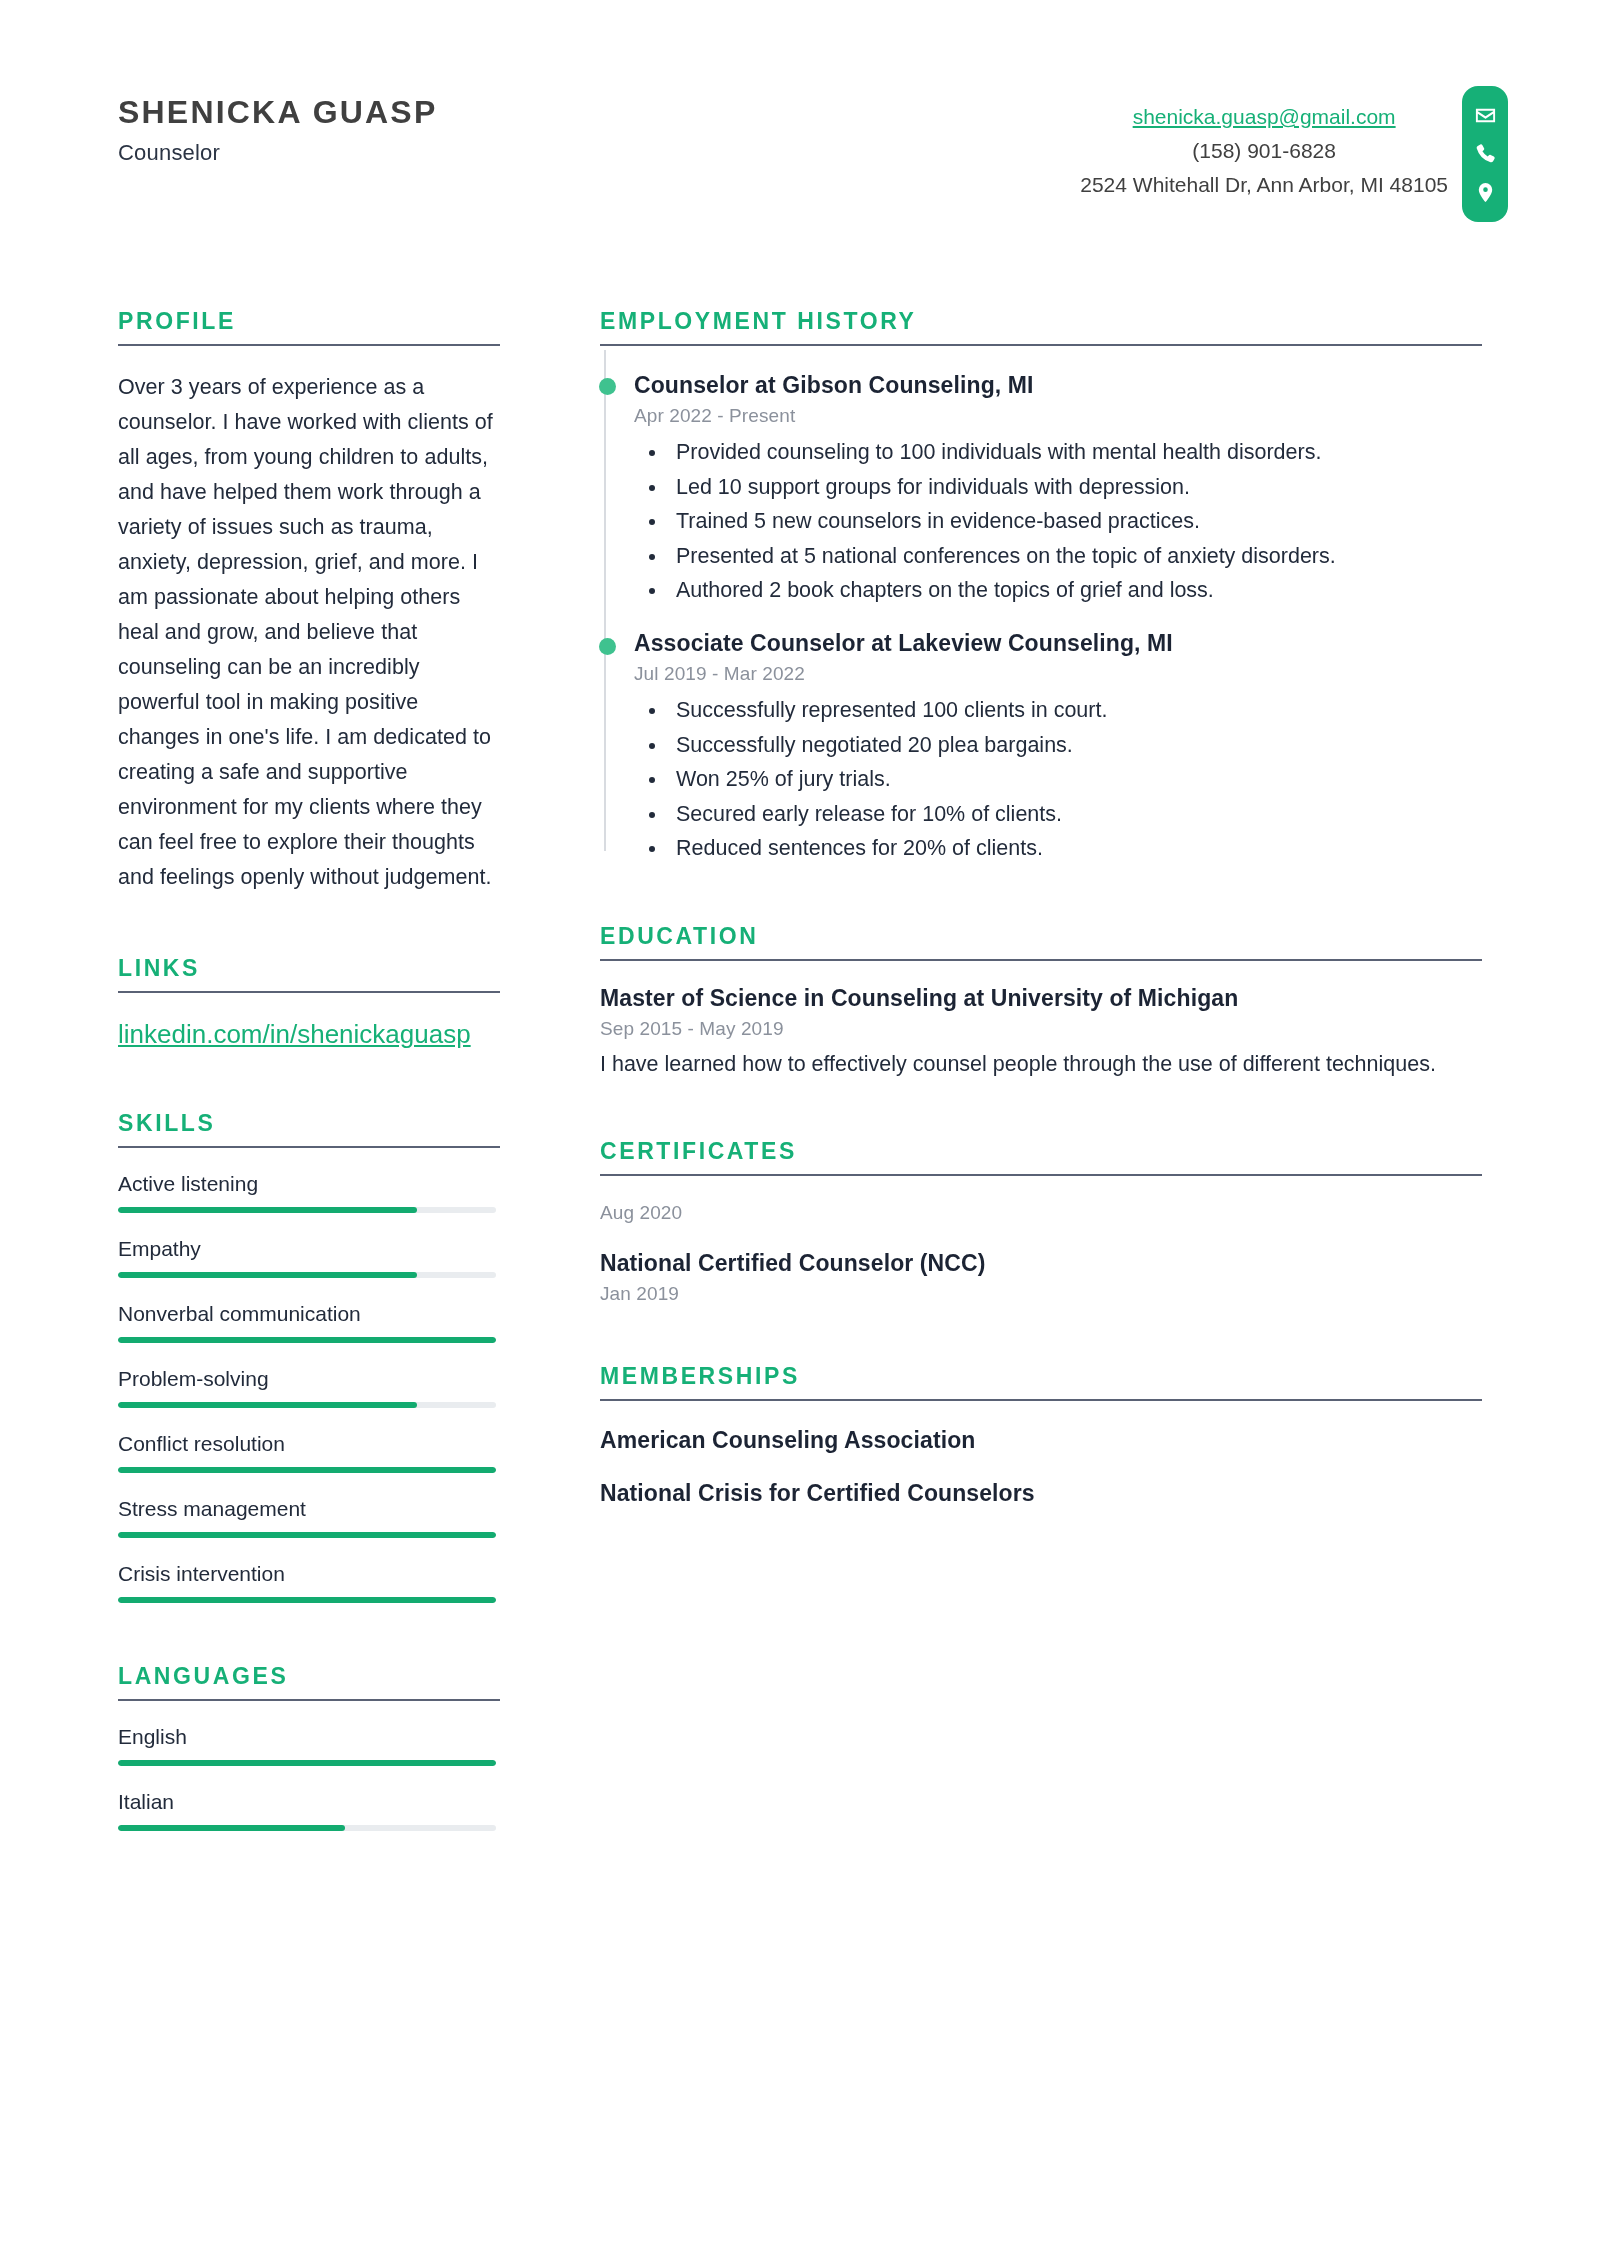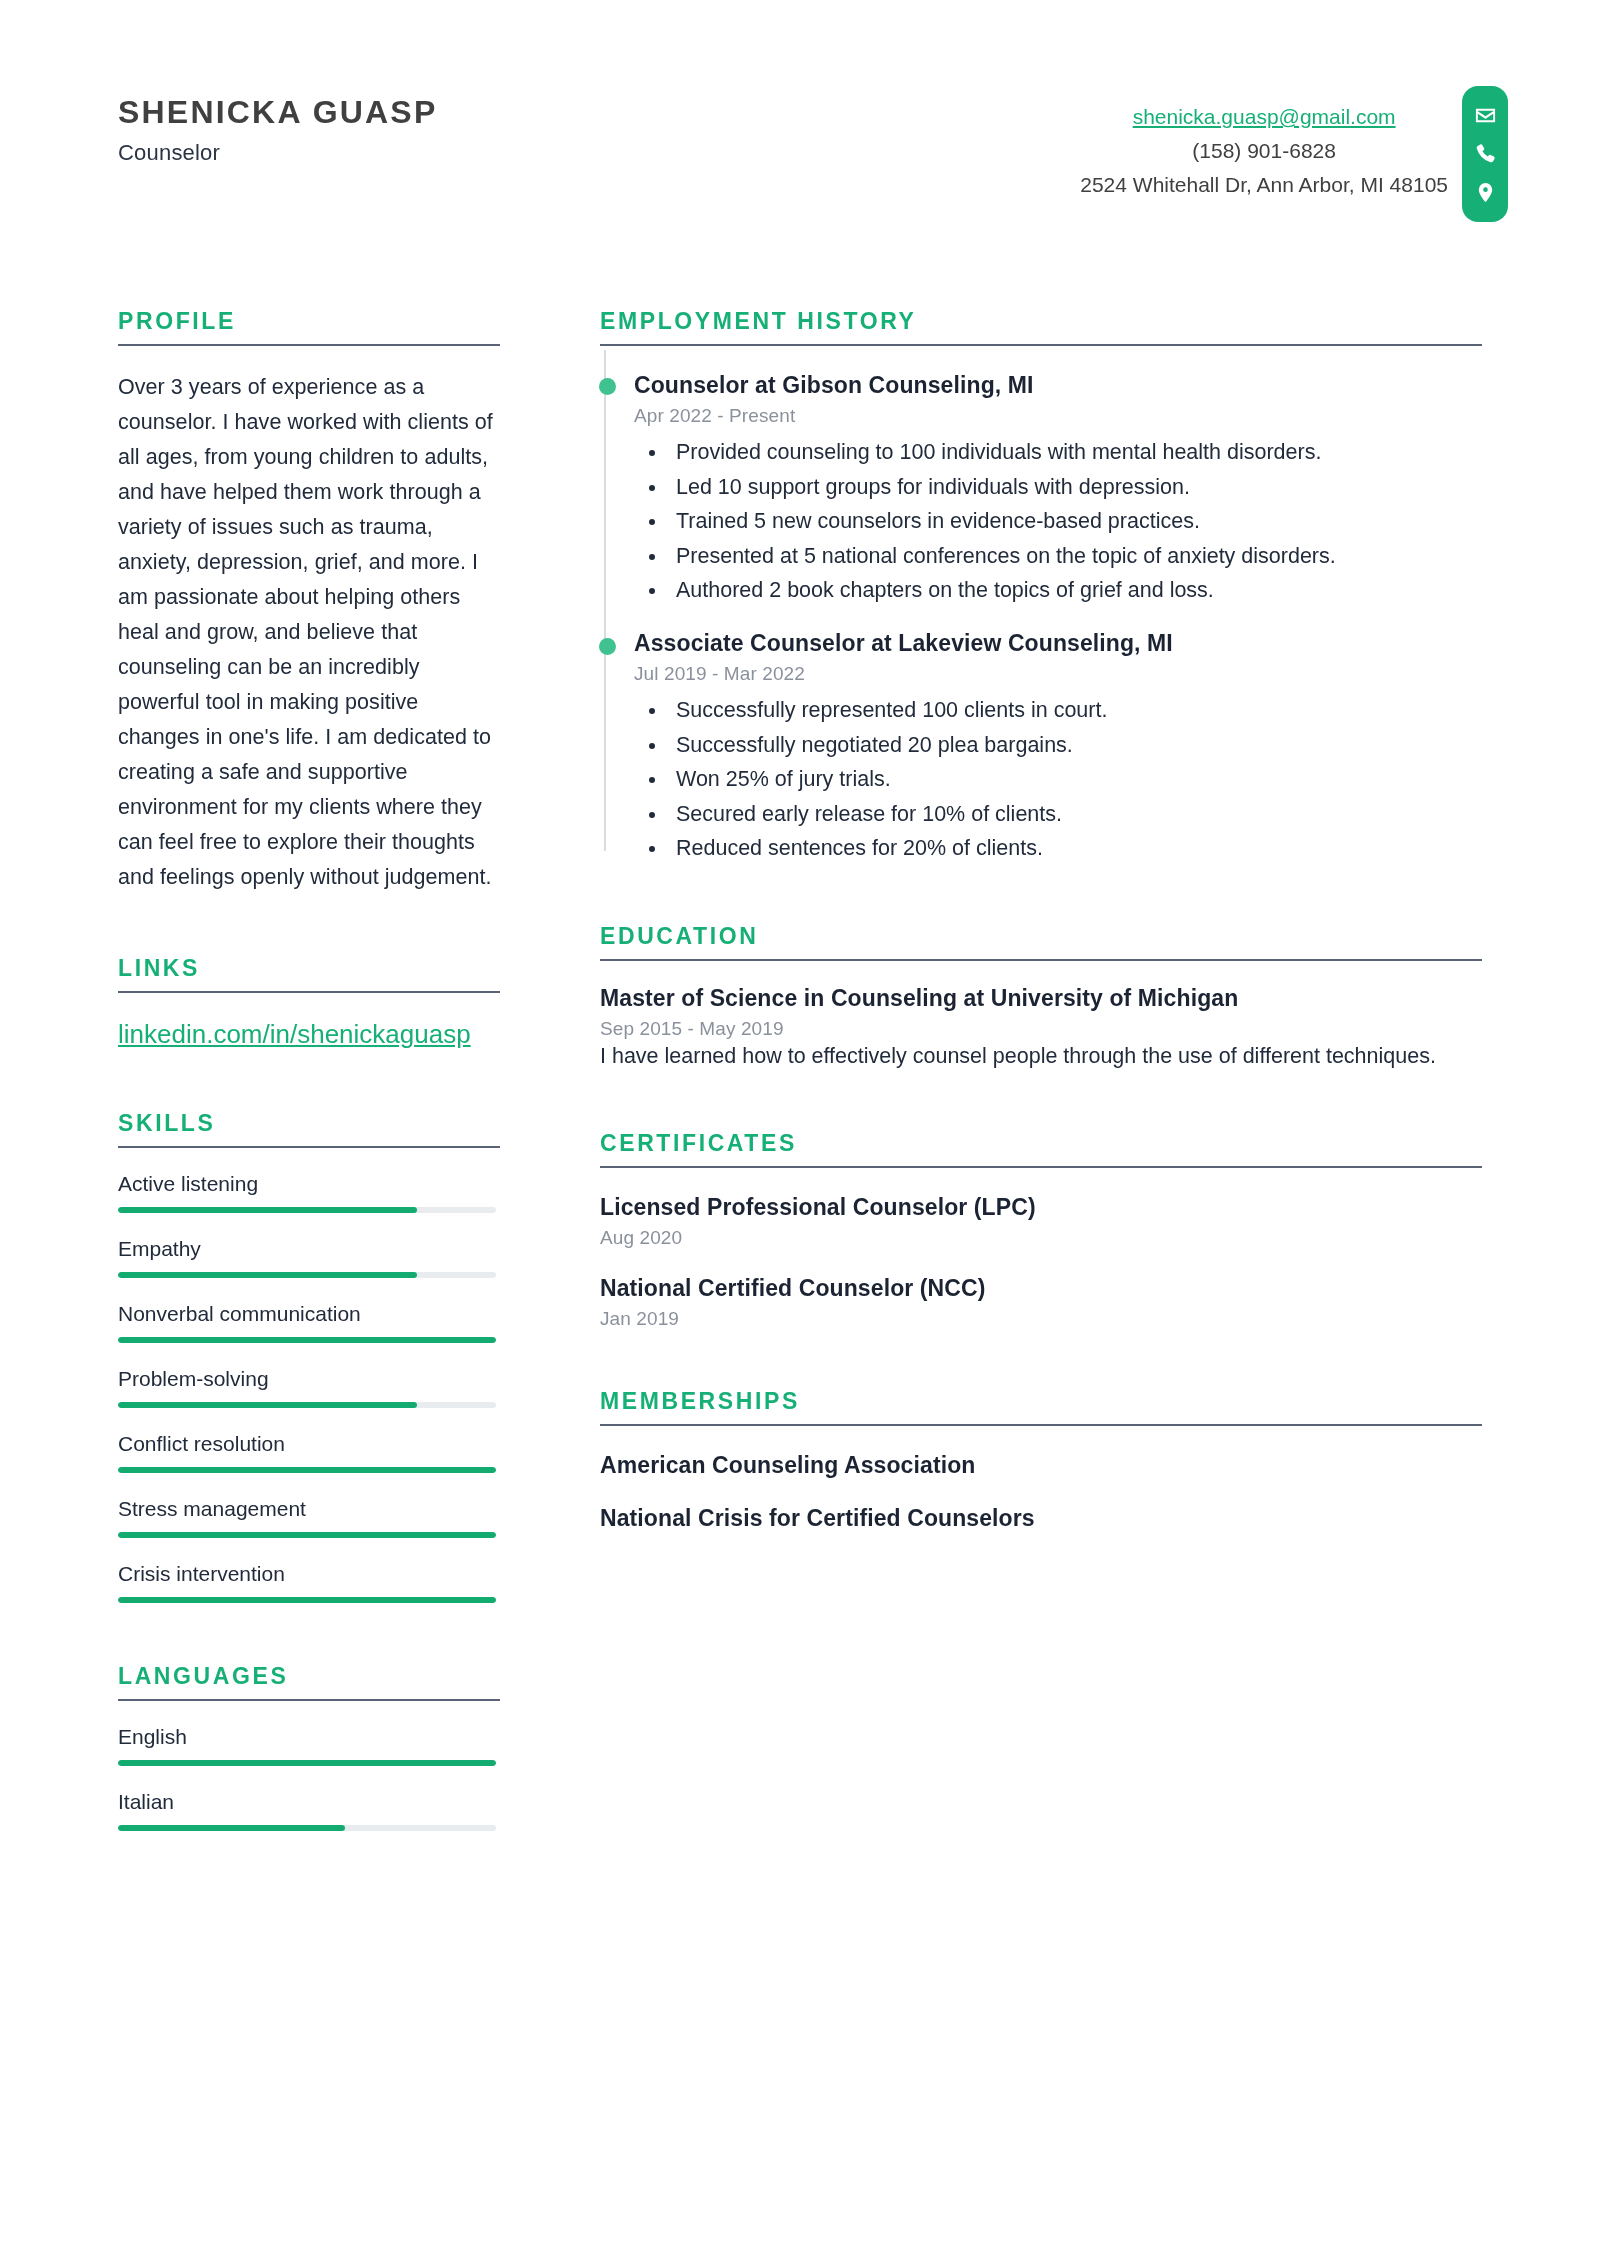--- a/index.html
+++ b/index.html
@@ -112,21 +112,21 @@
   }
   .entry-bullets { margin-top:10px; padding-left:34px; }
   .entry-bullets li {
     font-size:21.5px; line-height:1.47; color:#222b3b;
     margin-bottom:3px; padding-left:8px;
   }
 
   .plain-entry { margin-top:24px; }
   .plain-entry .entry-title { font-size:23px; }
   .plain-entry .entry-desc {
-    font-size:21.5px; line-height:1.5; color:#222b3b; 
+    font-size:21.5px; line-height:1.5; color:#222b3b; margin-top:8px;
   }
   .cert-entry { margin-top:26px; }
   .cert-entry:first-child { margin-top:26px; }
   .member-entry { margin-top:26px; }
   .member-entry .entry-title { font-size:23px; }
 </style>
 </head>
 <body>
 
 <div class="header">
@@ -293,21 +293,20 @@
             <div class="entry-desc">I have learned how to effectively counsel people through the use of different techniques.</div>
           </div>
         </div>
     </div>
 
     <div class="sec right-sec">
       <div class="sec-title">Certificates</div>
       <div class="sec-rule"></div>
       <div id="certificates-list">
           <div class="cert-entry">
-            <div class="entry-title">Licensed Professional Counselor (LPC)</div>
             <div class="entry-date">Aug 2020</div>
           </div>
           <div class="cert-entry">
             <div class="entry-title">National Certified Counselor (NCC)</div>
             <div class="entry-date">Jan 2019</div>
           </div>
         </div>
     </div>
 
     <div class="sec right-sec">

